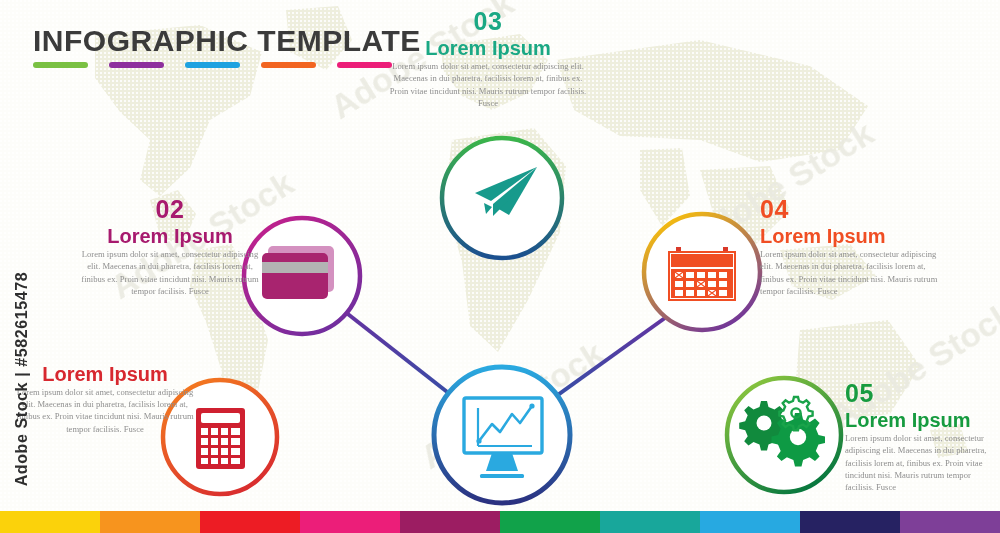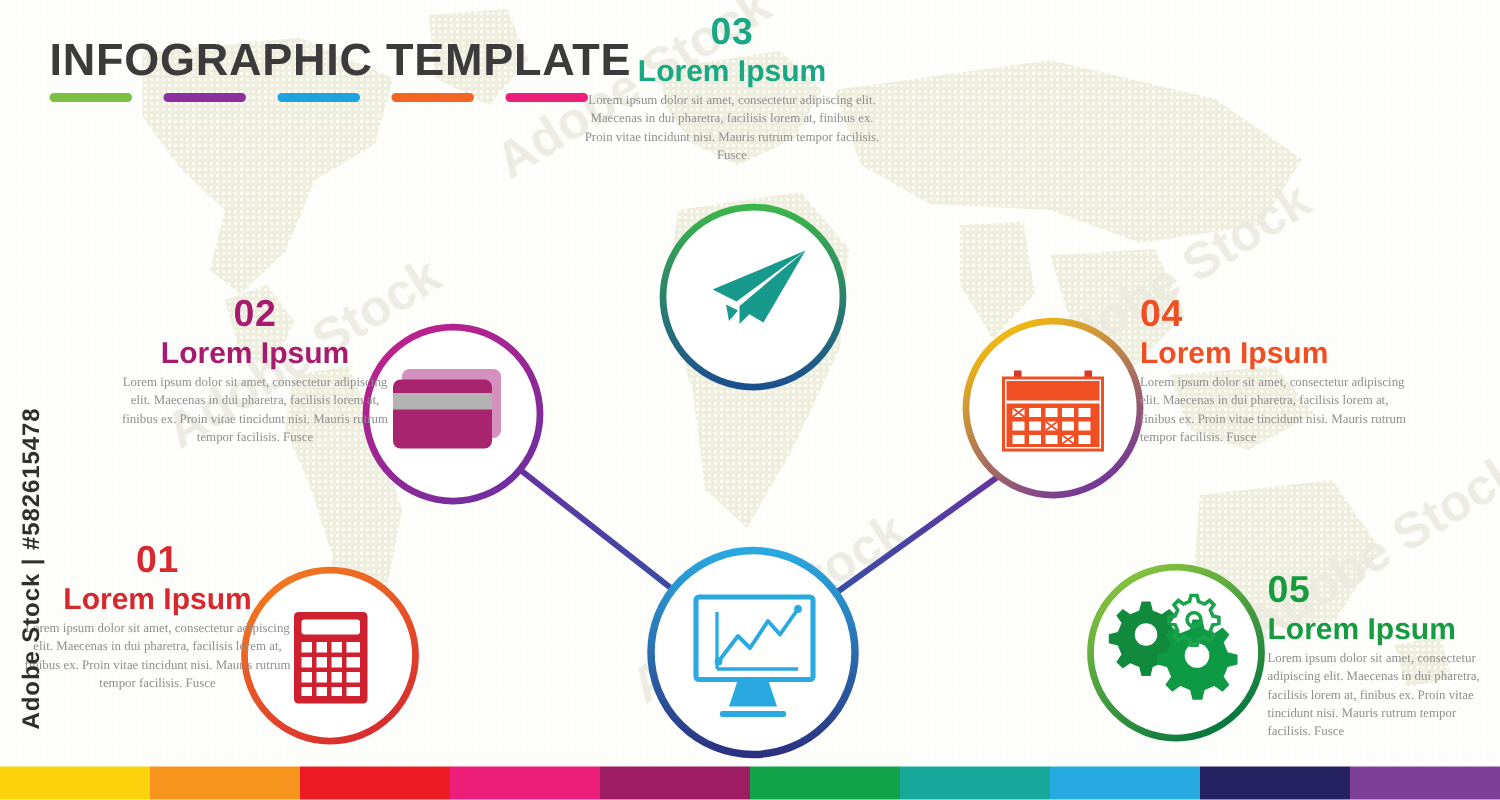--- a/index.html
+++ b/index.html
@@ -376,21 +376,20 @@
     <div class="tb-body">Lorem ipsum dolor sit amet, consectetur adipiscing elit. Maecenas in dui pharetra, facilisis lorem at, finibus ex. Proin vitae tincidunt nisi. Mauris rutrum tempor facilisis. Fusce</div>
   </div>
 
   <div class="text-block align-left" id="block-04">
     <div class="tb-num" style="color: rgb(240, 78, 35);">04</div>
     <div class="tb-head" style="color: rgb(240, 78, 35);">Lorem Ipsum</div>
     <div class="tb-body">Lorem ipsum dolor sit amet, consectetur adipiscing elit. Maecenas in dui pharetra, facilisis lorem at, finibus ex. Proin vitae tincidunt nisi. Mauris rutrum tempor facilisis. Fusce</div>
   </div>
 
   <div class="text-block align-right" id="block-01">
-    <div class="tb-num" style="color: rgb(215, 40, 47);">01</div>
     <div class="tb-head" style="color: rgb(215, 40, 47);">Lorem Ipsum</div>
     <div class="tb-body">Lorem ipsum dolor sit amet, consectetur adipiscing elit. Maecenas in dui pharetra, facilisis lorem at, finibus ex. Proin vitae tincidunt nisi. Mauris rutrum tempor facilisis. Fusce</div>
   </div>
 
   <div class="text-block align-left" id="block-05">
     <div class="tb-num" style="color: rgb(22, 155, 63);">05</div>
     <div class="tb-head" style="color: rgb(22, 155, 63);">Lorem Ipsum</div>
     <div class="tb-body">Lorem ipsum dolor sit amet, consectetur adipiscing elit. Maecenas in dui pharetra, facilisis lorem at, finibus ex. Proin vitae tincidunt nisi. Mauris rutrum tempor facilisis. Fusce</div>
   </div>
 

